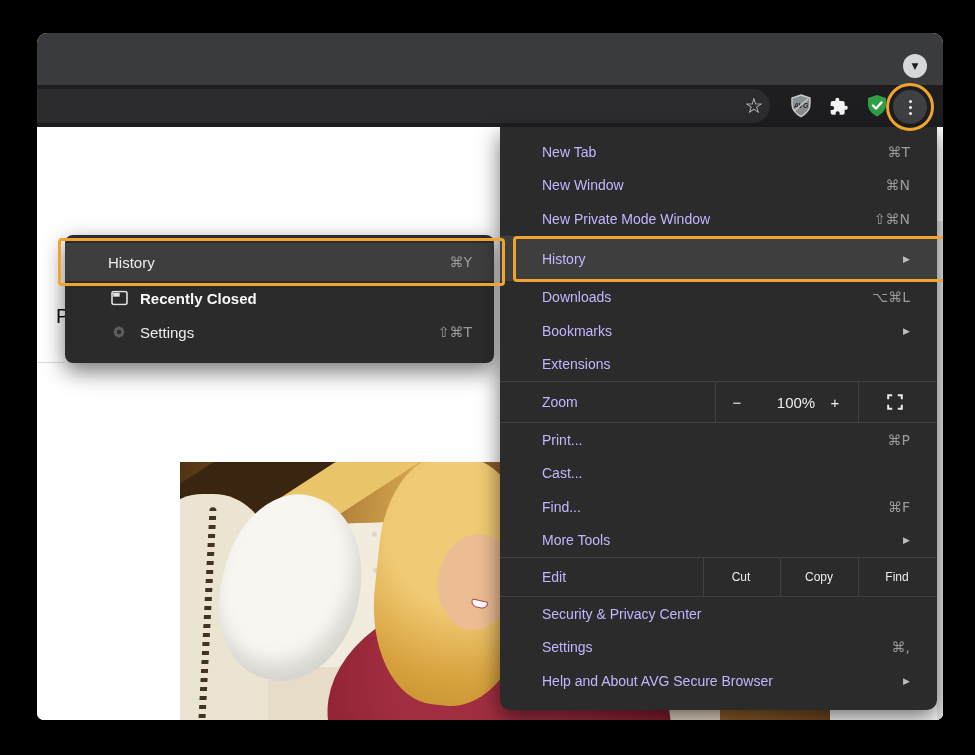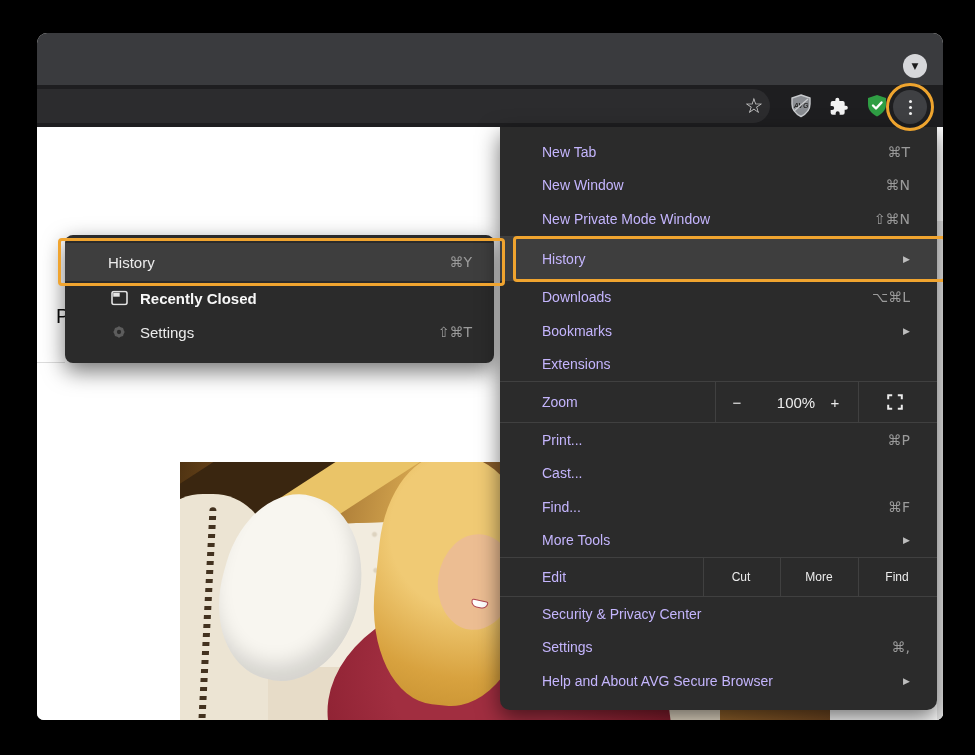--- a/index.html
+++ b/index.html
@@ -259,21 +259,21 @@
       <div class="mi">
         <span class="lbl">More Tools</span>
         <span class="arrow">▶</span>
       </div>
       <div class="hsep"></div>
       <div class="mi mi-edit">
         <span class="lbl">Edit</span>
         <span class="vsep" style="left:203px"></span>
         <span class="ectl" style="left:241px">Cut</span>
         <span class="vsep" style="left:280px"></span>
-        <span class="ectl" style="left:319px">More</span>
+        <span class="ectl" style="left:319px">Copy</span>
         <span class="vsep" style="left:358px"></span>
         <span class="ectl" style="left:397px">Find</span>
       </div>
       <div class="hsep"></div>
       <div class="mi">
         <span class="lbl">Security &amp; Privacy Center</span>
       </div>
       <div class="mi">
         <span class="lbl">Settings</span>
         <span class="sc">⌘,</span>

